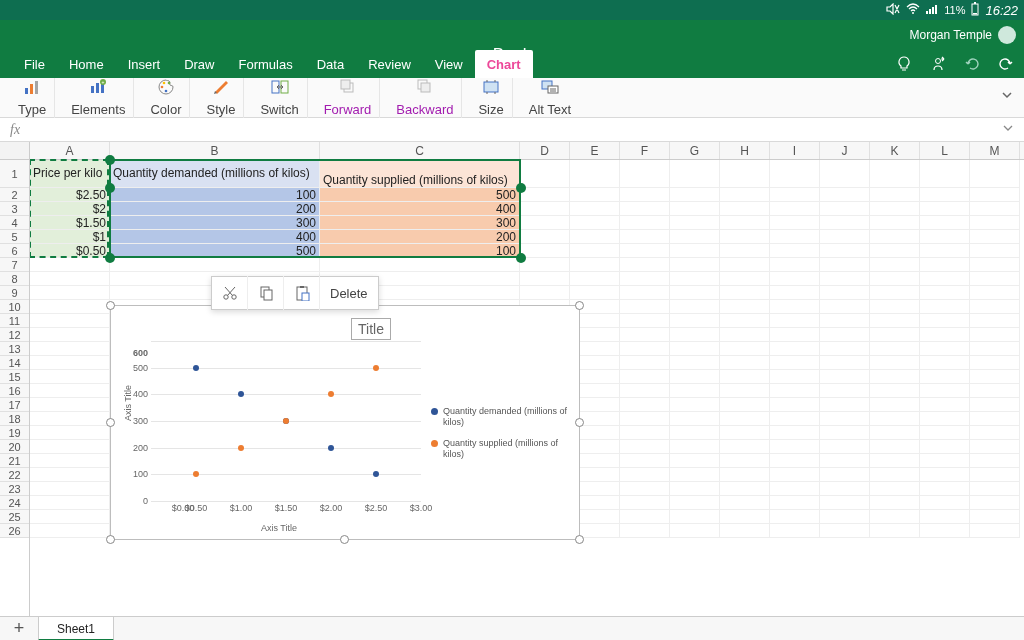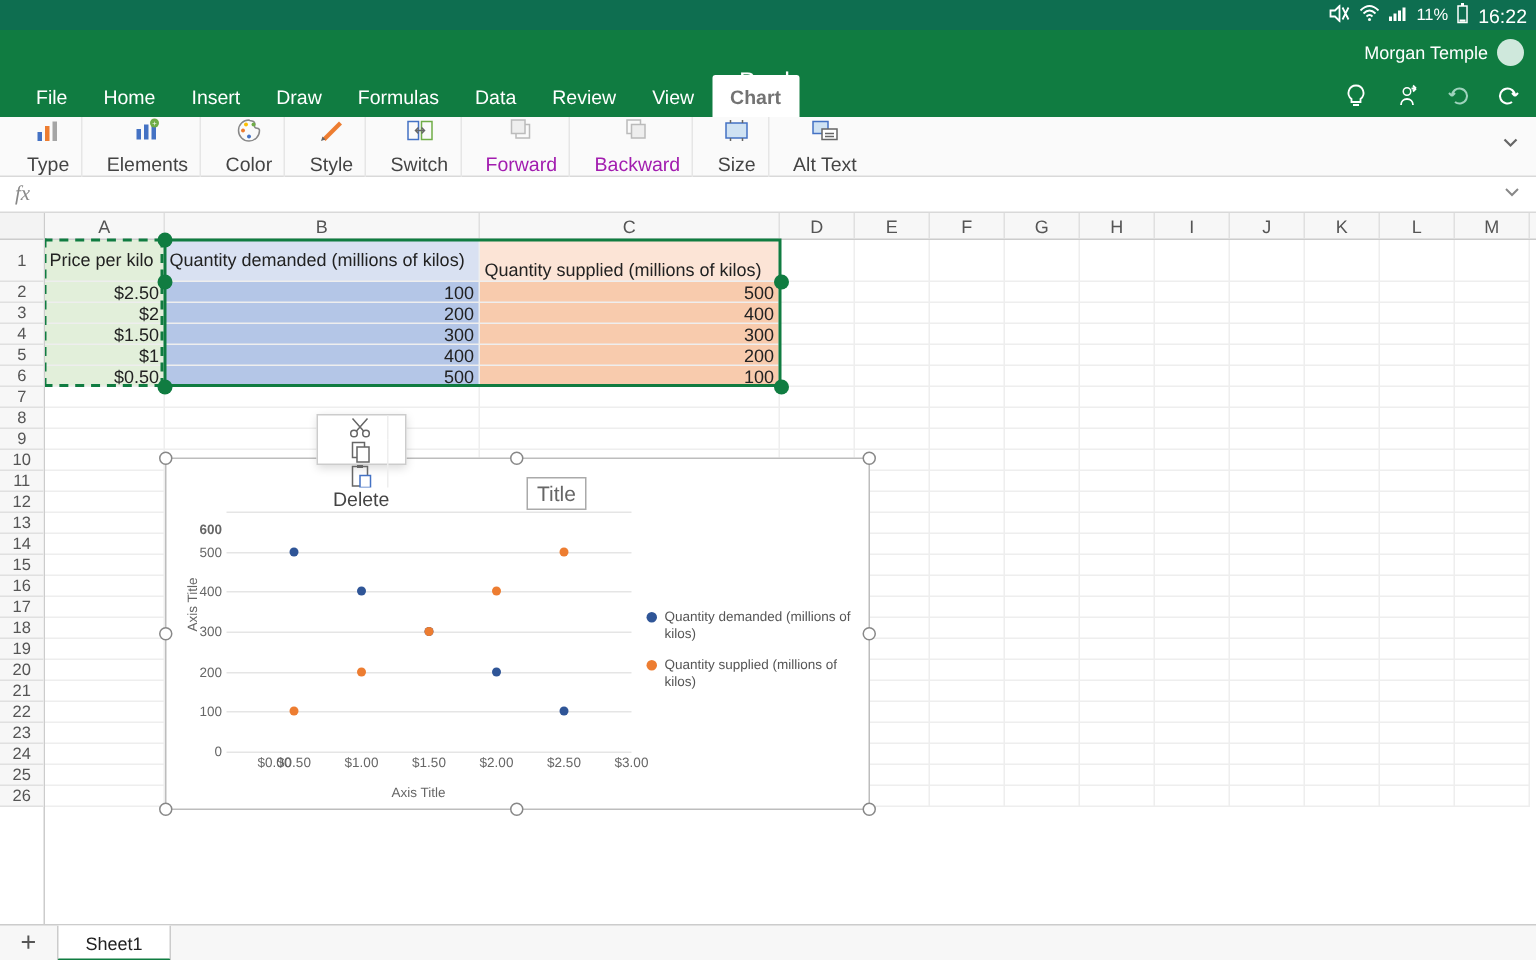--- a/index.html
+++ b/index.html
@@ -11,21 +11,21 @@
 
   
   .titlebar { height:30px; background:#107c41; color:#fff; display:flex; align-items:center; justify-content:center; position:relative; }
   .titlebar .title { font-size:17px;margin-top:39px; }
   .titlebar .user { position:absolute; right:8px; display:flex; align-items:center; gap:6px; font-size:12px; }
   .avatar { width:18px; height:18px; border-radius:50%; background:#cfe8dc; display:inline-block; }
 
   
   .menutabs { height:28px; background:#107c41; display:flex; align-items:flex-end; padding:0 12px; position:relative; }
   .menutabs .tab { height:28px; padding:0 12px; display:flex; align-items:center; color:#fff; font-size:13px; cursor:pointer; }
-  .menutabs .tab.active { background:#fff; color:#737373; border-radius:2px 2px 0 0; font-weight:600; }
+  .menutabs .tab.active { background:#fff; color:#ec4899; border-radius:2px 2px 0 0; font-weight:600; }
   .menutabs .right { position:absolute; right:10px; bottom:0; height:28px; display:flex; align-items:center; gap:18px; }
   .menutabs .right svg { display:block; }
 
   
   .ribbon { height:40px; background:#fafafa; border-bottom:1px solid #d9d9d9; display:flex; align-items:center; padding:0 10px; gap:8px; position:relative; }
   .rgroup { display:flex; align-items:center; gap:6px; padding:0 8px; height:40px; border-right:1px solid #e6e6e6; color:#444; font-size:13px; cursor:pointer;flex-direction:column; }
   .rgroup:last-of-type { border-right:none; }
   .rgroup.disabled { color:#a21caf; }
   .ribbon .collapse { position:absolute; right:10px; top:10px; cursor:pointer; }
   .rico { width:18px; height:18px; display:inline-flex; align-items:center; justify-content:center; }
@@ -65,21 +65,21 @@
   .solidSel { position:absolute; border:2px solid #107c41; pointer-events:none; }
   .handle { position:absolute; width:10px; height:10px; background:#107c41; border-radius:50%; pointer-events:none; }
 
   
   .chartobj { position:absolute; left:80px; top:145px; width:470px; height:235px; background:#fff; border:1px solid #bdbdbd; }
   .chartobj .szhandle { position:absolute; width:9px; height:9px; background:#fff; border:1px solid #888; border-radius:50%; }
   .tl{left:-5px;top:-5px}.tr{right:-5px;top:-5px}.bl{left:-5px;bottom:-5px}.br{right:-5px;bottom:-5px}
   .tm{left:50%;top:-5px;margin-left:-5px}.bm{left:50%;bottom:-5px;margin-left:-5px}
   .ml{left:-5px;top:50%;margin-top:-5px}.mr{right:-5px;top:50%;margin-top:-5px}
 
-  .ctxmenu { position:absolute; top:-30px; left:100px; height:34px; background:#fff; border:1px solid #ccc; box-shadow:0 2px 6px rgba(0,0,0,.15); display:flex; align-items:center;flex-direction:column; }
+  .ctxmenu { position:absolute; top:-30px; left:100px; height:34px; background:#fff; border:1px solid #ccc; box-shadow:0 2px 6px rgba(0,0,0,.15); display:flex; align-items:center; }
   .ctxbtn { width:36px; height:34px; display:flex; align-items:center; justify-content:center; border-right:1px solid #eee; cursor:pointer; }
   .ctxdel { padding:0 10px; font-size:13px; color:#444; cursor:pointer; }
 
   .charttitle { position:absolute; top:12px; left:240px; font-size:14px; color:#666; border:1px solid #aaa; padding:2px 6px; background:#fff; }
 
   .plotarea { position:absolute; left:40px; top:35px; width:270px; height:160px; }
   .yaxis-label { position:absolute; left:12px; top:115px; transform:rotate(-90deg); transform-origin:left top; font-size:9px; color:#666; }
   .xaxis-label { position:absolute; left:150px; bottom:6px; font-size:9px; color:#666; }
   .ytick { position:absolute; right:100%; font-size:9px; color:#666; width:24px; text-align:right; padding-right:3px; transform:translateY(-50%); }
   .gridline { position:absolute; left:0; right:0; height:1px; background:#e5e5e5; }
@@ -120,21 +120,21 @@
       </svg>
   </span>
   <span style="font-size:11px;">11%</span>
   <span class="ico">
     <svg width="8" height="14" viewBox="0 0 8 14">
         <rect x="1" y="2" width="6" height="11" stroke="#fff" fill="none"></rect>
         <rect x="3" y="0" width="2" height="2" fill="#fff"></rect>
         <rect x="2" y="11" width="4" height="1.5" fill="#fff"></rect>
       </svg>
   </span>
-  <span style="font-size:13px;">16:22</span>
+  <span style="font-size:13px;font-style:italic;">16:22</span>
 </div>
 
 <div class="titlebar">
   <span class="title">Book</span>
   <div class="user">
     <span>Morgan Temple</span>
     <span class="avatar"></span>
   </div>
 </div>
 

